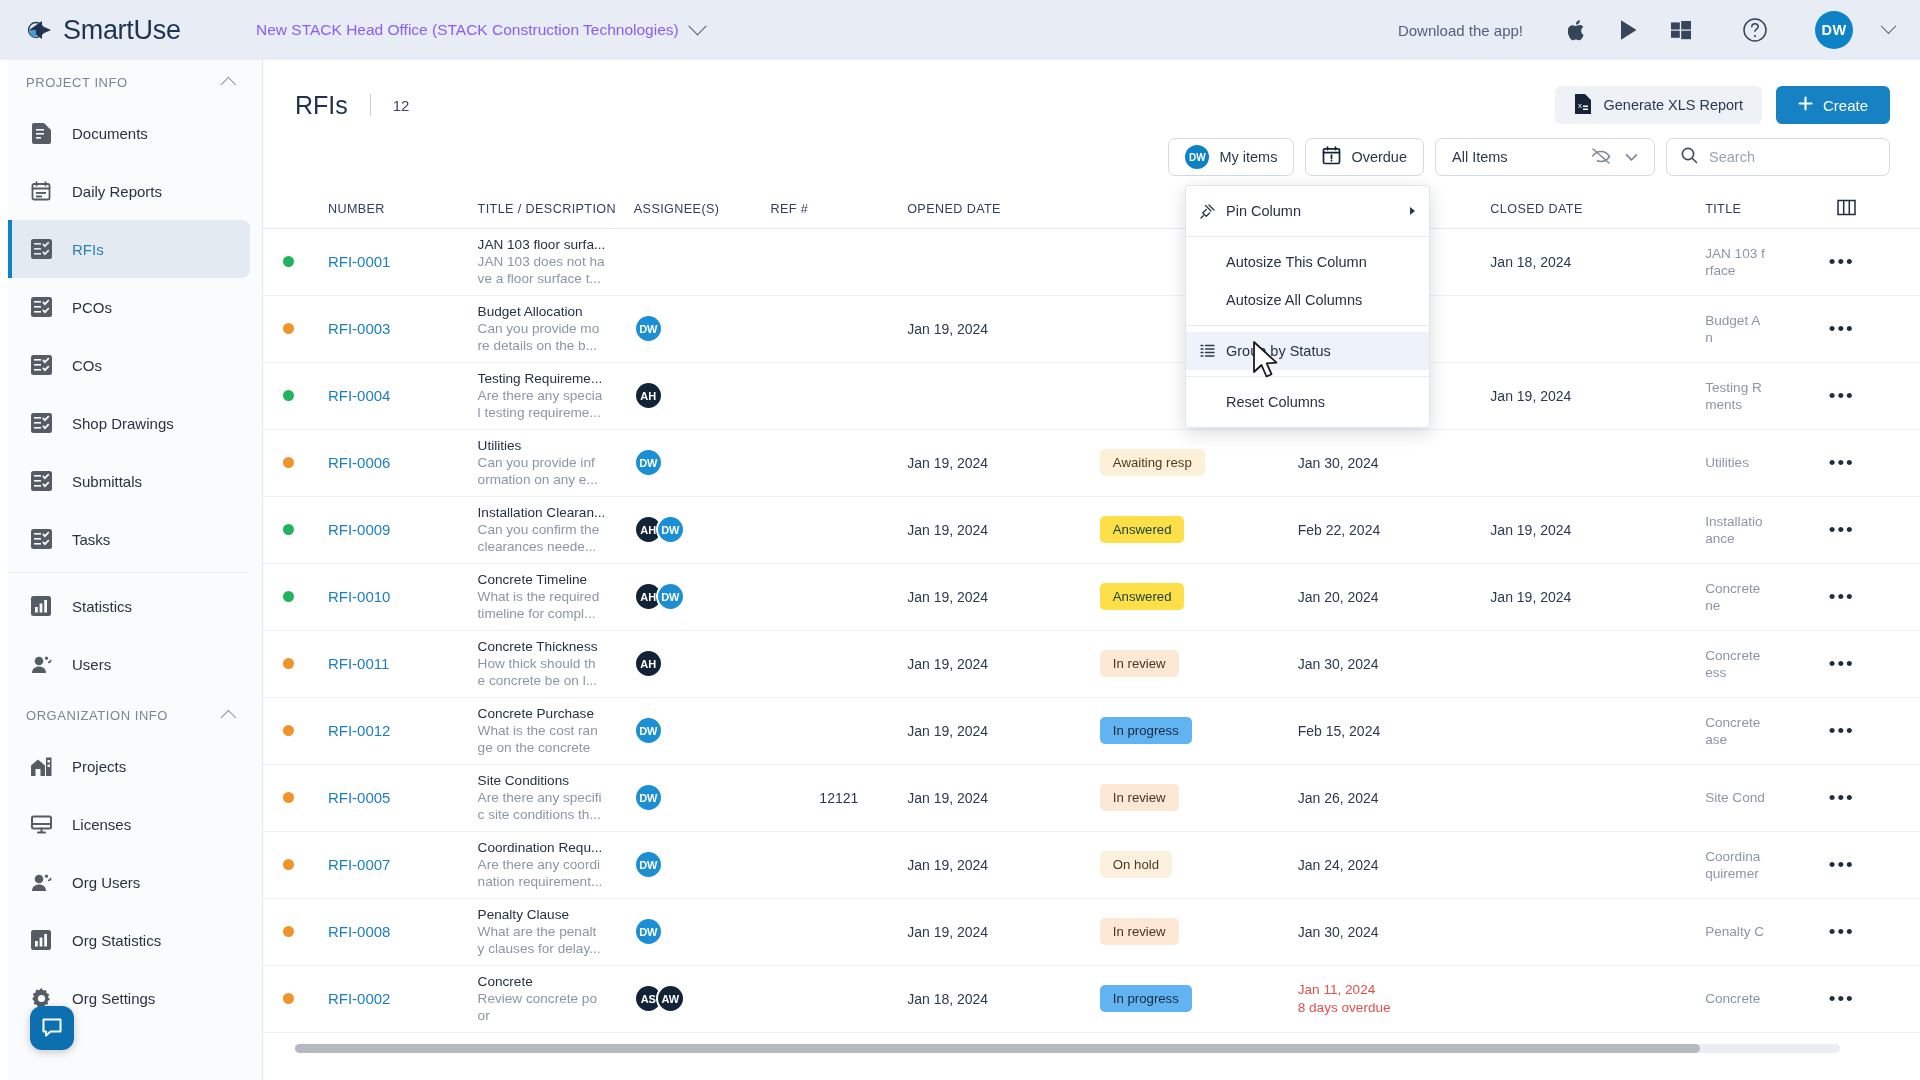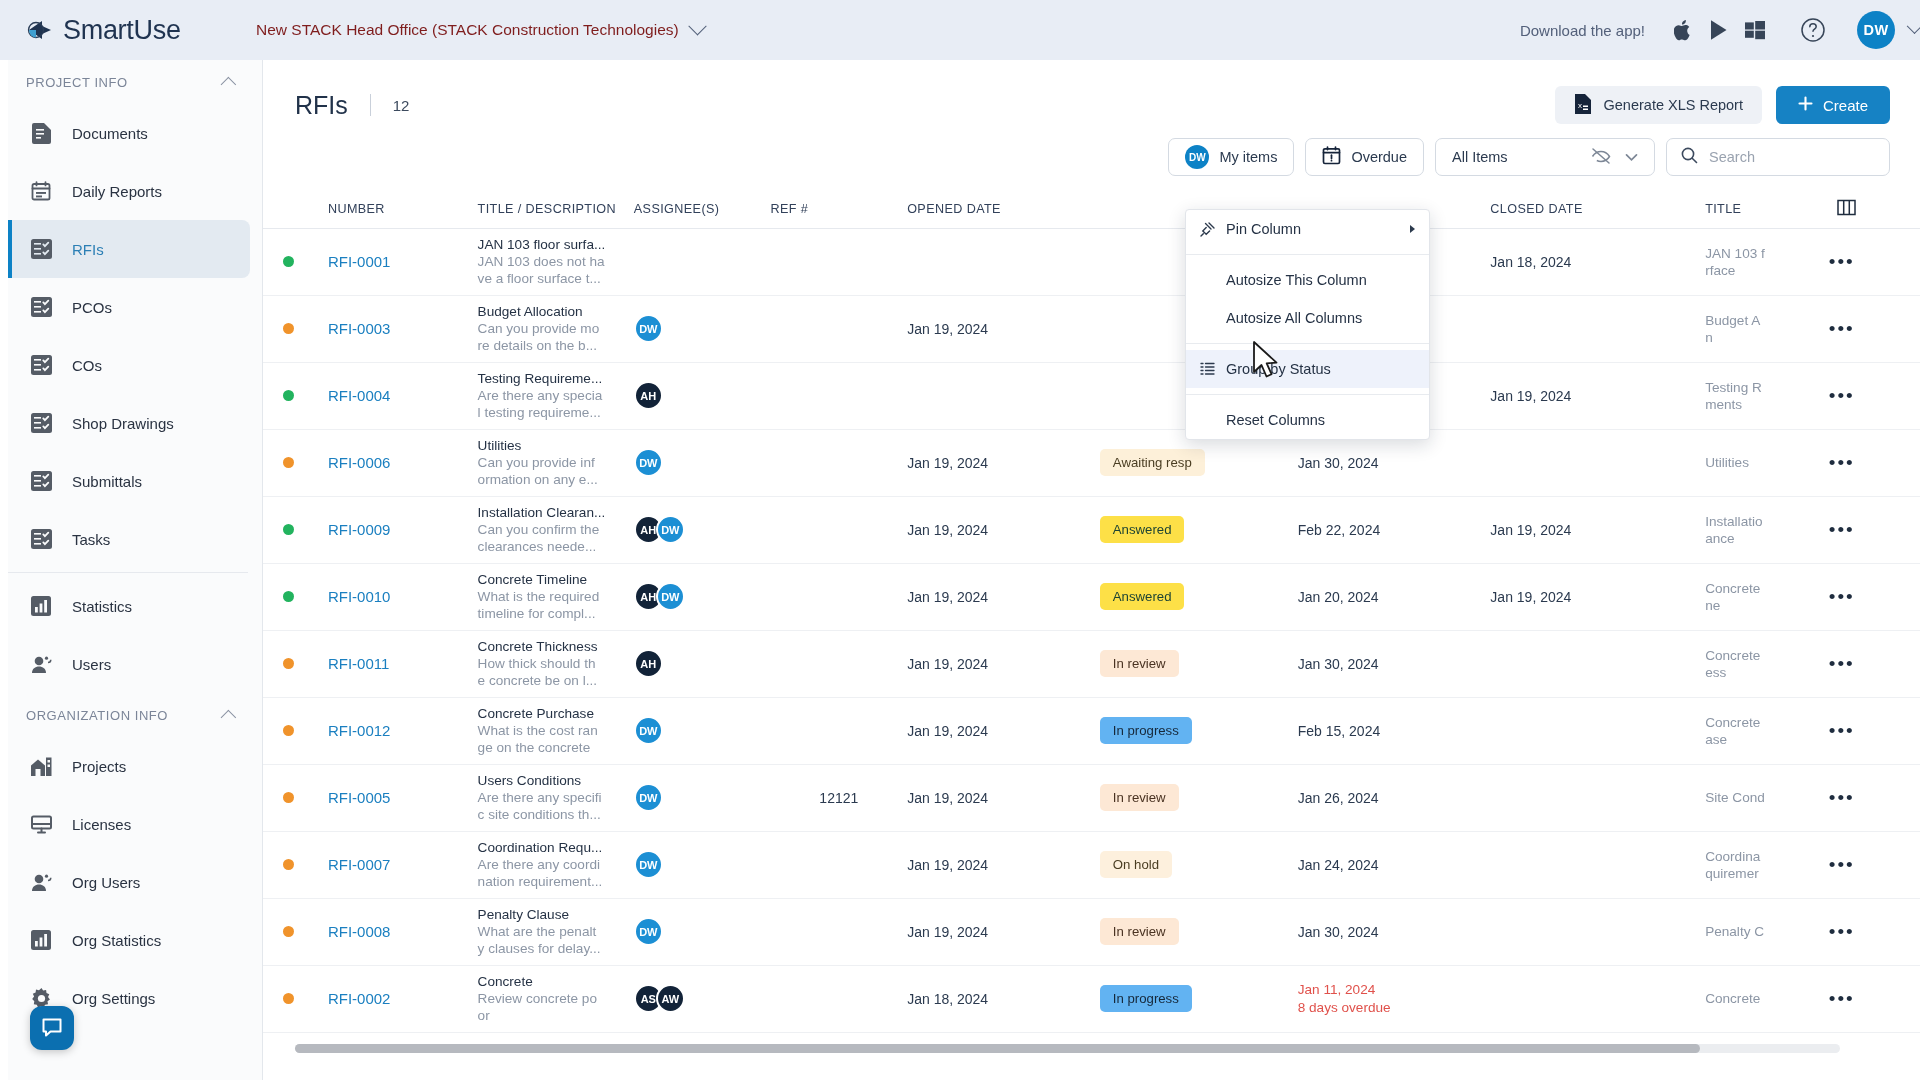--- a/index.html
+++ b/index.html
@@ -17,24 +17,24 @@
     position:absolute; left:0; top:0; width:1920px; height:60px;
     background:#e8edf5;
     display:flex; align-items:center;
     z-index:40;
   }
   .logo-wrap{ display:flex; align-items:center; gap:9px; padding-left:26px; width:230px;}
   .logo-mark{ width:28px; height:28px; flex:none; }
   .logo-text{ font-size:27px; color:#1f3350; letter-spacing:-0.3px; font-weight:400;}
   .proj-select{
     display:flex; align-items:center; gap:12px;
-    margin-left:26px; color:#7f1d1d; font-size:15.5px; cursor:pointer;
+    margin-left:26px; color:#8b5cf6; font-size:15.5px; cursor:pointer;
   }
   .chev{ width:13px; height:13px; border-right:1.8px solid #53607a; border-bottom:1.8px solid #53607a; transform:rotate(45deg) translate(-3px,-3px); }
-  .topbar-right{ margin-left:auto; display:flex; align-items:center; gap:0; }
+  .topbar-right{ margin-left:auto; display:flex; align-items:center; gap:16px; padding-right:26px;}
   .dl-label{ color:#53607a; font-size:15px; margin-right:20px;}
   .store-ic{ width:36px; height:30px; display:flex; align-items:center; justify-content:center; cursor:pointer; color:#374558;}
   .help-ic{ margin-left:22px; margin-right:26px; cursor:pointer;}
   .avatar-top{
     width:38px;height:38px;border-radius:50%; background:#0d82c6; color:#fff;
     display:flex;align-items:center;justify-content:center; font-size:14.5px; font-weight:600;
     letter-spacing:.3px;
   }
   .av-chev{ margin-left:14px; width:11px;height:11px; border-right:1.8px solid #53607a; border-bottom:1.8px solid #53607a; transform:rotate(45deg) translate(-3px,-3px); cursor:pointer;}
 
@@ -155,21 +155,21 @@
   .dots3{ letter-spacing:2px; color:#1f2d3f; font-size:19px; cursor:pointer; line-height:1;}
 
   
   .clip-col{ overflow:hidden; }
 
   
   .ctx{
     position:absolute; left:1185px; top:185px; width:245px;
     background:#fff; border:1px solid #e2e5ea; border-radius:4px;
     box-shadow:0 5px 18px rgba(20,30,50,.16);
-    padding:0 0; z-index:50; font-size:14.5px; color:#253245;margin-top:24px;
+    padding:6px 0; z-index:50; font-size:14.5px; color:#253245;
   }
   .ctx-item{ display:flex; align-items:center; height:38px; padding:0 14px; cursor:pointer; position:relative;}
   .ctx-item .cic{ width:22px; display:flex; align-items:center; color:#2c3a4d; }
   .ctx-item .clbl{ margin-left:4px;}
   .ctx-item.hl{ background:#eef2fb;}
   .ctx-arrow{ position:absolute; right:14px; width:0;height:0; border-left:5px solid #2c3a4d; border-top:4px solid transparent; border-bottom:4px solid transparent;}
   .ctx-sep{ height:1px; background:#e8ebef; margin:6px 0;}
 
   
   .cursor{ position:absolute; left:1252px; top:341px; z-index:70; pointer-events:none;}
@@ -768,21 +768,21 @@
             </td>
      <td>
        <span class="dots3">•••</span></td>
           </tr>
           <tr>
             <td class="c-dot" style="padding-left:28px">
        <span class="dot" style="background:#f0932b"></span></td>
      <td>
        <span class="lnk">RFI-0005</span></td>
      <td>
-       <div class="t-main">Users Conditions</div>
+       <div class="t-main">Site Conditions</div>
        <div class="t-sub">Are there any specifi</div>
        <div class="t-sub">c site conditions th...</div>
             </td>
      <td>
               <div class="avrow">
                 <span class="av blue">DW</span>
               </div>
             </td>
      <td style="text-align:center">12121</td>
      <td>Jan 19, 2024</td>

